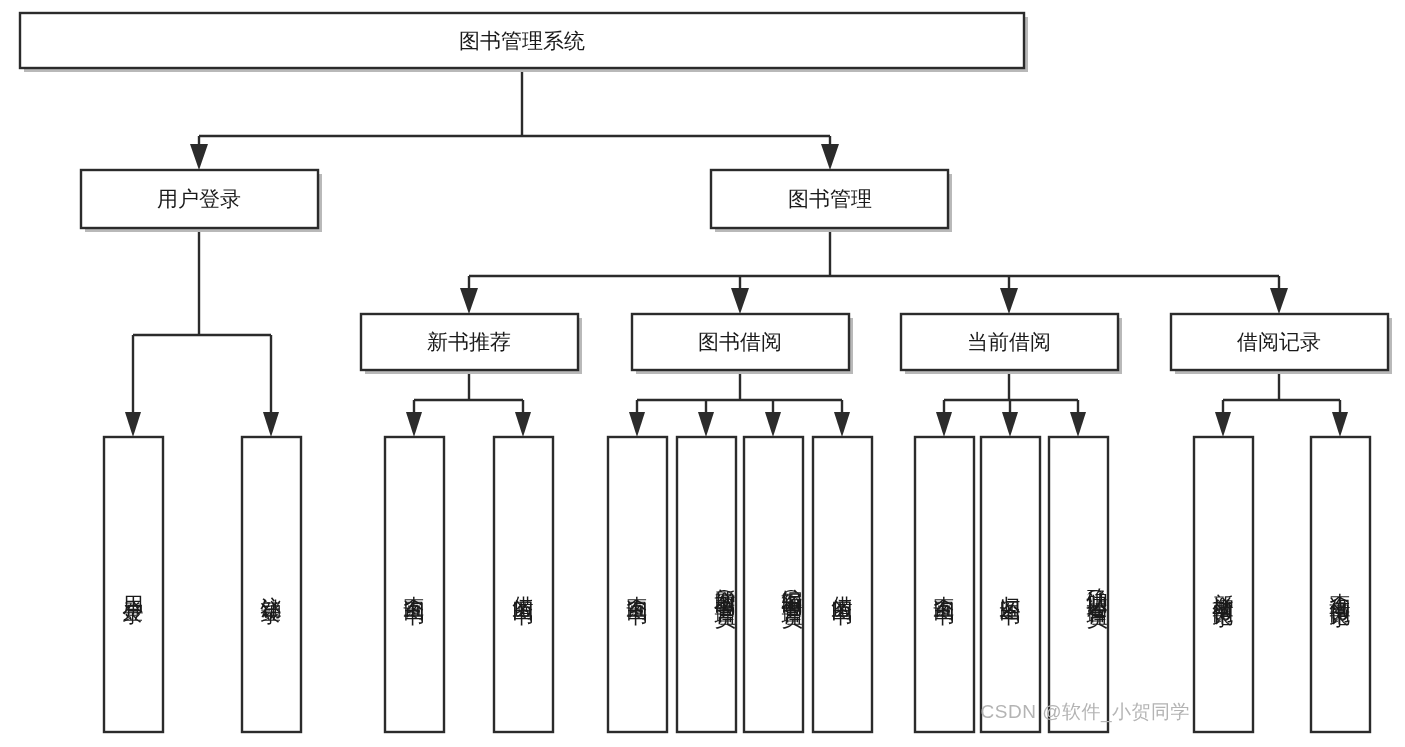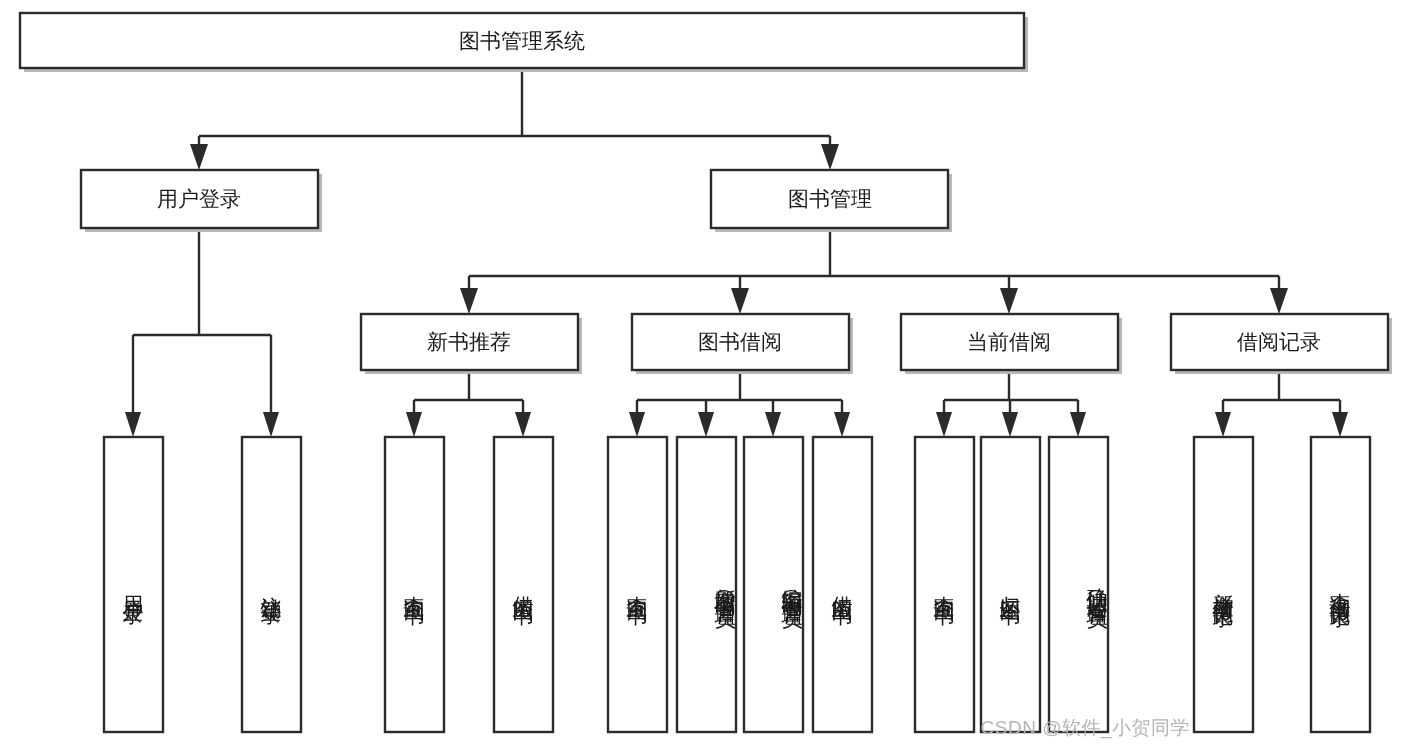--- a/index.html
+++ b/index.html
@@ -60,21 +60,21 @@
     line-height: 1.0;
     color: #1a1a1a;
     letter-spacing: 3px;
     text-align: center;
     white-space: nowrap;
     pointer-events: none;
   }
   .watermark {
     position: absolute;
     right: 6px;
-    bottom: 6px;
+    bottom: 22px;
     font-family: "Liberation Sans", "DejaVu Sans", sans-serif;
     font-size: 19px;
     color: #b4b4b4;
     letter-spacing: 0.5px;
     white-space: nowrap;
   }
 </style>
 </head>
 <body>
 

